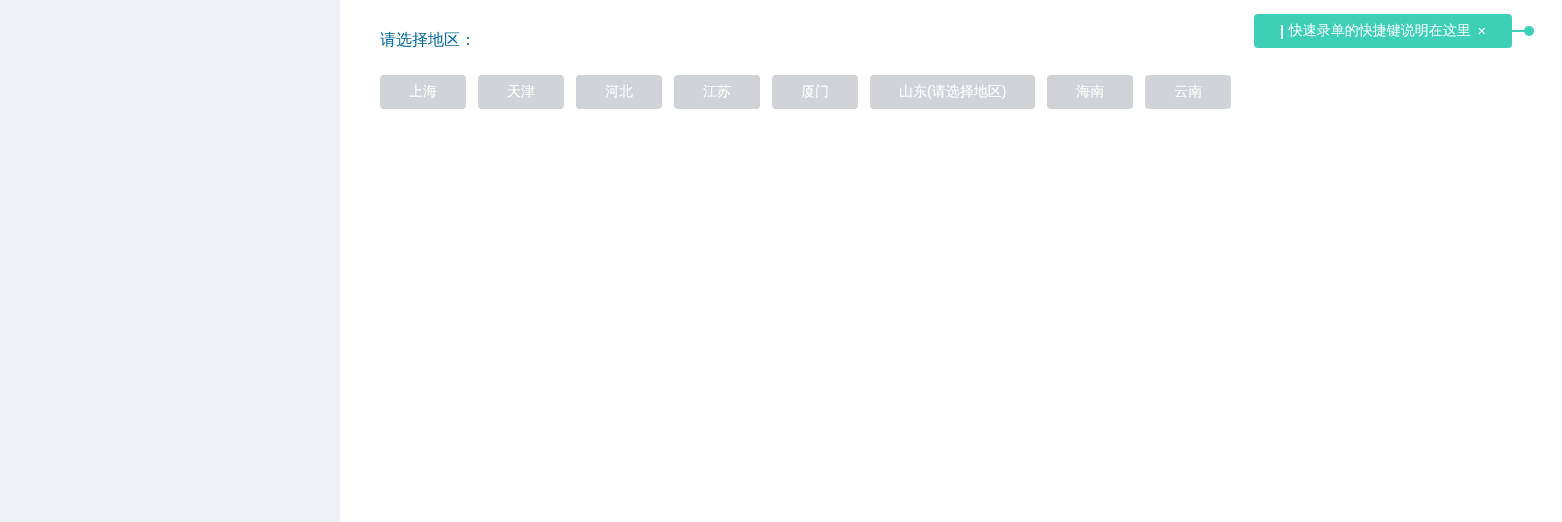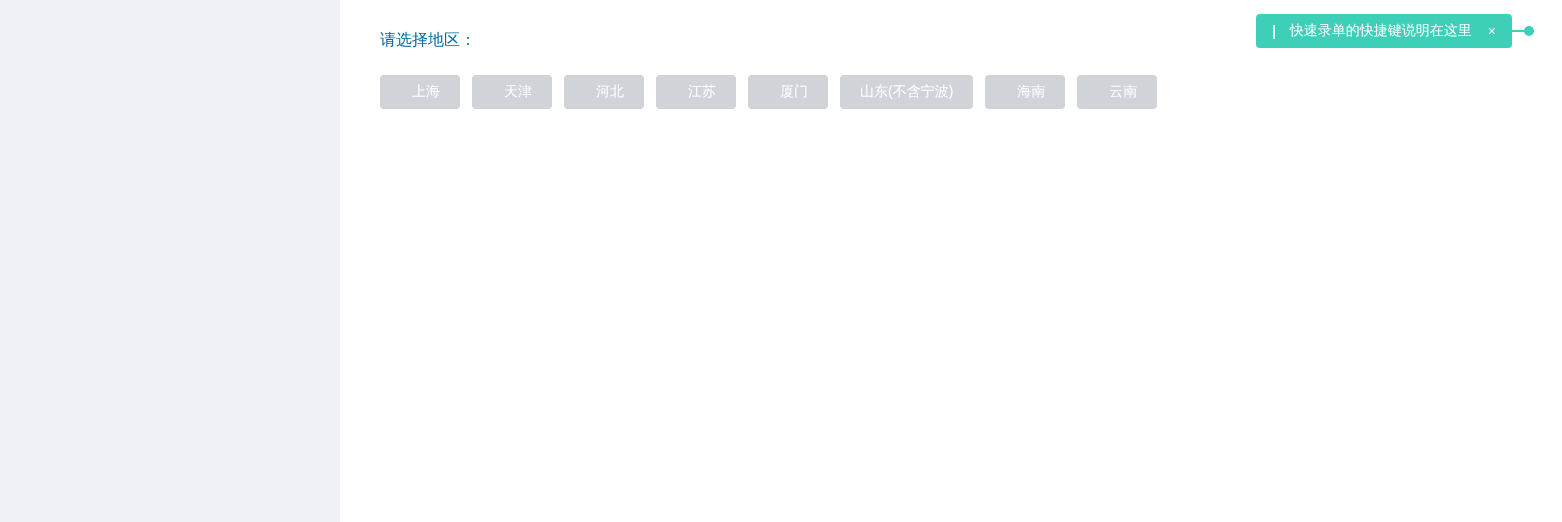--- a/index.html
+++ b/index.html
@@ -43,44 +43,44 @@
       font-weight: normal;
     }
 
     .region-buttons {
       display: flex;
       flex-wrap: wrap;
       gap: 12px;
     }
 
     .region-btn {
-      padding: 8px 20px;
+      padding: 8px 29px;
       background: #d0d4d9;
       border: none;
       border-radius: 4px;
       color: #fff;
       font-size: 14px;
       cursor: pointer;
       min-width: 80px;
       text-align: right;
       font-family: 'Microsoft YaHei', 'PingFang SC', sans-serif;
     }
 
     .tooltip-banner {
       position: absolute;
       top: 14px;
       right: 50px;
       background: #3ecfb8;
       color: #fff;
-      padding: 8px 16px;
+      padding: 8px 26px;
       border-radius: 4px;
       font-size: 14px;
       display: flex;
       align-items: center;
-      gap: 12px;
+      gap: 3px;
       white-space: nowrap;
     }
 
     .tooltip-banner::before {
       content: '|';
       font-weight: bold;
       margin-right: 2px;
     }
 
     .tooltip-close {
@@ -115,21 +115,21 @@
 <div class="left-sidebar"></div>
 
 <div class="main-content">
   <div class="page-title">请选择地区：</div>
   <div class="region-buttons">
   <button class="region-btn">上海</button>
       <button class="region-btn">天津</button>
       <button class="region-btn">河北</button>
       <button class="region-btn">江苏</button>
       <button class="region-btn">厦门</button>
-      <button class="region-btn">山东(不含宁波)</button>
+      <button class="region-btn">山东(请选择地区)</button>
       <button class="region-btn">海南</button>
       <button class="region-btn">云南</button>
     </div>
 </div>
 
 <div class="tooltip-banner">
   <span>快速录单的快捷键说明在这里</span>
   <span class="tooltip-close">×</span>
 </div>
 

